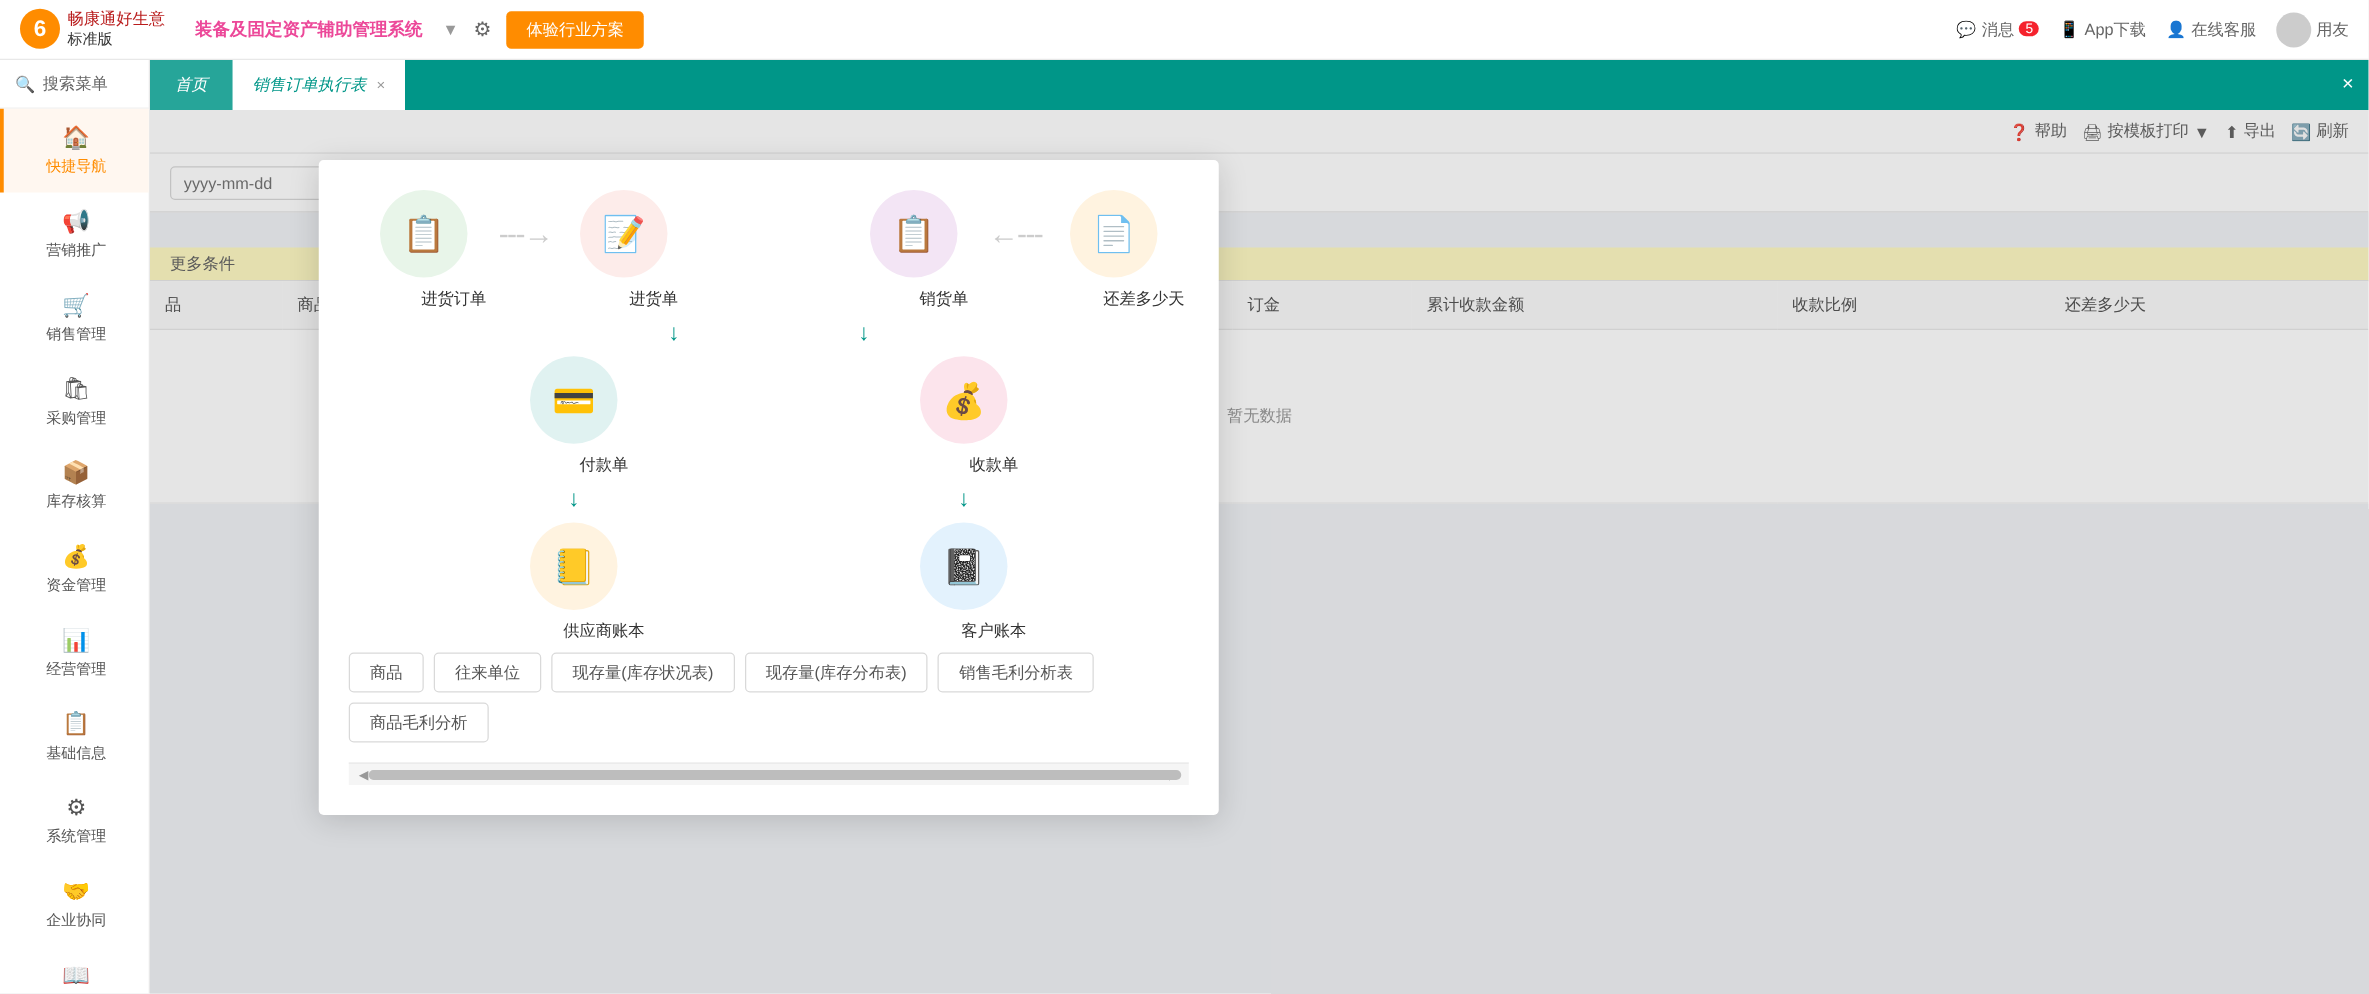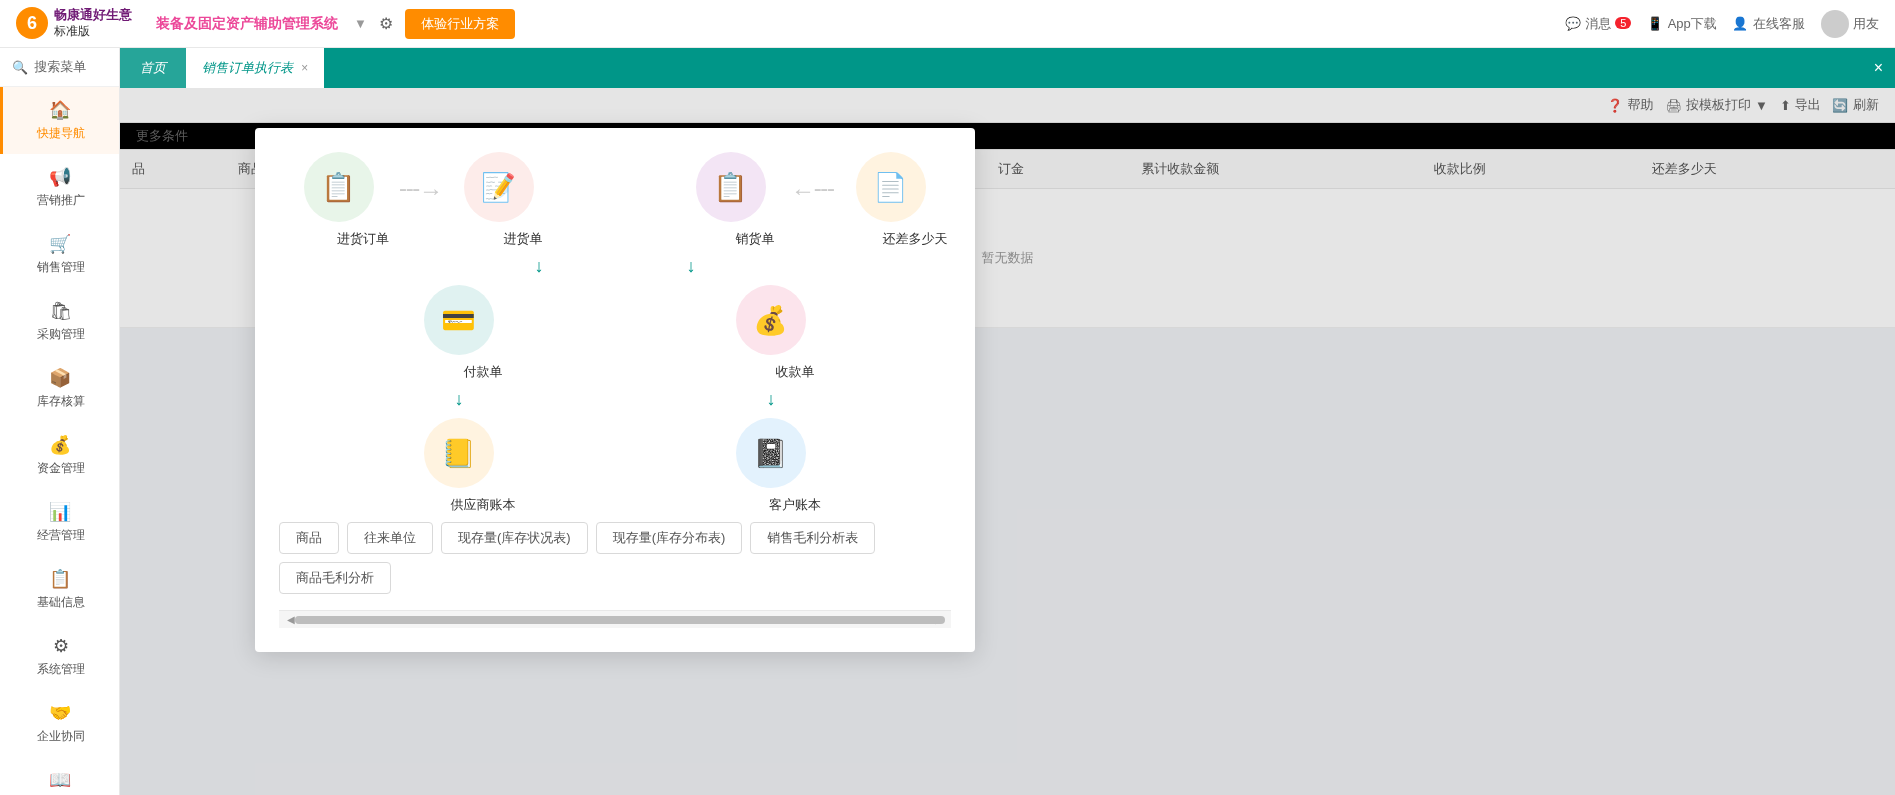--- a/index.html
+++ b/index.html
@@ -11,21 +11,21 @@
     .main-area { display: flex; flex: 1; overflow: hidden; }
     .sidebar { width: 120px; background: #fff; border-right: 1px solid #e8e8e8; display: flex; flex-direction: column; }
     .content-area { flex: 1; display: flex; flex-direction: column; background: #f0f2f5; }
     .tab-bar { height: 40px; background: #009688; display: flex; align-items: center; padding: 0 0; }
     .page-content { flex: 1; position: relative; padding: 0; overflow: hidden; }
 
     
     .logo-area { display: flex; align-items: center; gap: 6px; min-width: 120px; }
     .logo-icon { width: 32px; height: 32px; background: #ff8c00; border-radius: 50%; display: flex; align-items: center; justify-content: center; color: white; font-size: 18px; font-weight: bold; }
     .logo-text { font-size: 12px; color: #333; line-height: 1.3; }
-    .logo-text .brand { color: #701a75; font-weight: bold; font-size: 13px; }
+    .logo-text .brand { color: #b91c1c; font-weight: normal; font-size: 13px; }
     .system-name { color: #ec4899; font-size: 14px; font-weight: bold; margin-left: 8px; }
     .system-dropdown { color: #999; cursor: pointer; margin-left: 4px; }
     .top-actions { display: flex; align-items: center; gap: 16px; margin-left: auto; }
     .top-btn { display: flex; align-items: center; gap: 4px; color: #666; cursor: pointer; font-size: 13px; }
     .experience-btn { background: #ff8c00; color: white; border: none; padding: 6px 16px; border-radius: 4px; cursor: pointer; font-size: 13px; }
     .gear-btn { color: #666; cursor: pointer; font-size: 16px; }
     .badge { background: #f5222d; color: white; border-radius: 8px; padding: 0 5px; font-size: 11px; position: relative; top: -1px; }
     .user-avatar { width: 28px; height: 28px; background: #ccc; border-radius: 50%; display: inline-block; }
 
     
@@ -215,22 +215,35 @@
           <div class="toolbar-btn">
             <span>⬆</span>
             <span>导出</span>
           </div>
           <div class="toolbar-btn">
             <span>🔄</span>
             <span>刷新</span>
           </div>
         </div>
 
-
-        <div style="background:#000000; padding:4px 16px; border-bottom:1px solid #e8e8e8;">
+        <div class="filter-bar">
+          <input class="filter-input" placeholder="yyyy-mm-dd" style="">
+          <span class="calendar-icon">📅</span>
+          <span style="color:#ccc">—</span>
+          <input class="filter-input" placeholder="yyyy-mm-dd" style="">
+          <span class="calendar-icon">📅</span>
+          <span class="filter-label">单据状态</span>
+          <select class="filter-select">
+            <option></option>
+          </select>
+          <button class="query-btn">查询</button>
+          <button class="settings-btn">设置</button>
+        </div>
+
+        <div style="background:#fef9c3; padding:4px 16px; border-bottom:1px solid #e8e8e8;margin-top:28px;">
           <span class="more-conditions">更多条件</span>
         </div>
 
         <div class="table-container">
           <table>
             <thead>
               <tr>
                 <th>品</th>
                 <th>商品</th>
                 <th>金额</th>

